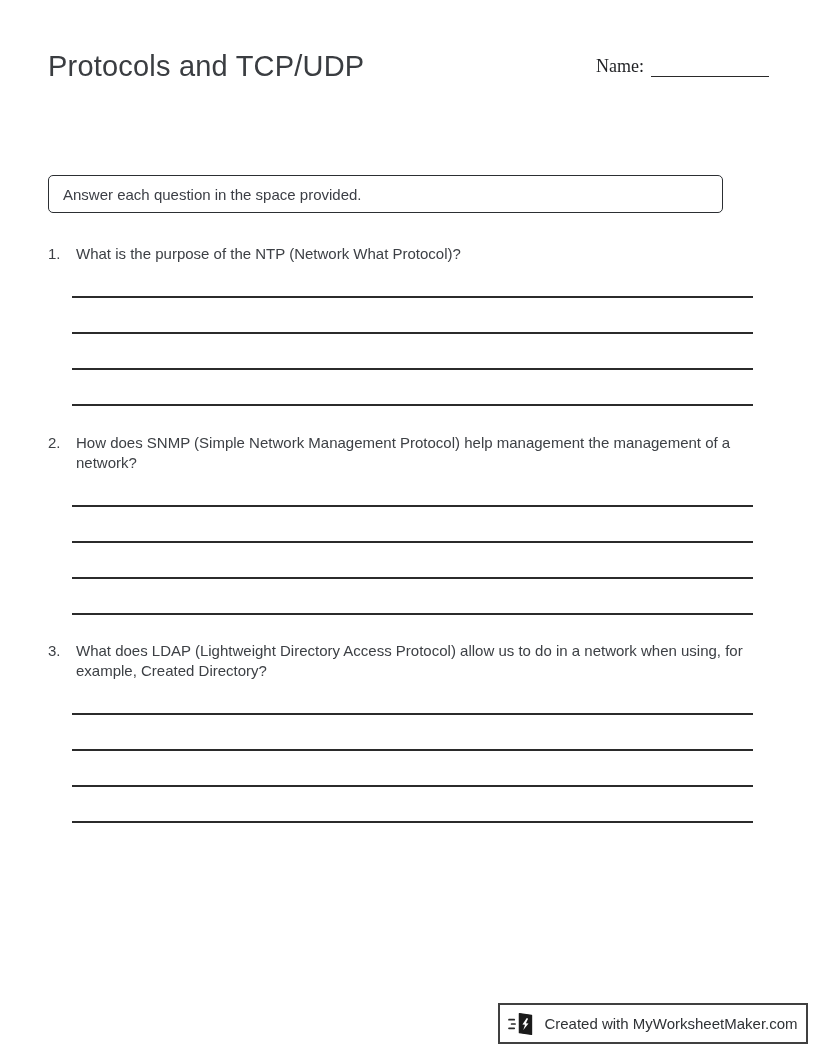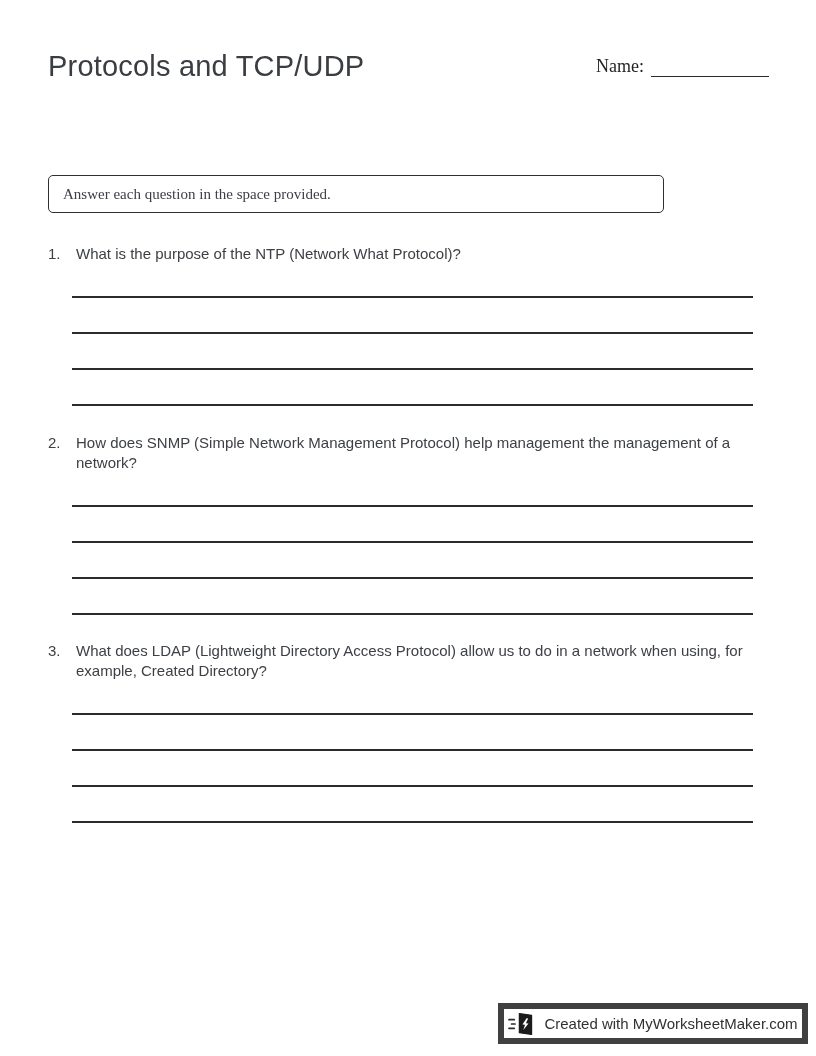--- a/index.html
+++ b/index.html
@@ -22,44 +22,44 @@
     position:absolute; left:590px; top:49px;
     font-family:"Liberation Serif", serif;
     font-size:18px; color:#1f2023;
   }
   .field-row { display:flex; align-items:flex-end; height:28px; margin-bottom:11px; }
   .field-label { width:54px; text-align:right; white-space:nowrap; }
   .field-blank { width:118px; margin-left:7px; border-bottom:1.5px solid #2a2a2a; height:100%; }
 
   
   .instruction-box {
-    position:absolute; left:48px; top:175px; width:616px; height:38px;
+    position:absolute; left:48px; top:175px; width:675px; height:38px;
     box-sizing:border-box; border:1.5px solid #2c2f33; border-radius:5px;
     display:flex; align-items:center; padding-left:14px;
-    font-size:15px; color:#3b3e45;font-family:Liberation Serif, serif;
+    font-size:15px; color:#3b3e45;
   }
 
   
   .question { position:absolute; left:48px; width:719px; }
   .question-1 { top:244px; }
   .question-2 { top:433px; }
   .question-3 { top:641px; }
   .q-row { display:flex; font-size:15px; line-height:20px; color:#3d4045; }
   .q-num { width:28px; flex:none; }
   .q-text { flex:1; padding-right:4px; }
   .answer-lines { margin-left:24px; margin-top:-2px; }
   .answer-line {
     height:36px; width:681px; box-sizing:border-box;
     border-bottom:2px solid #2b2b2b;
   }
 
   
   .footer-box {
     position:absolute; left:498px; top:1003px; width:310px; height:41px;
-    box-sizing:border-box; border:6px solid #404040;
+    box-sizing:border-box; border:2px solid #404040;
     display:flex; align-items:center; justify-content:center; gap:8px;
     font-size:15px; color:#2f3235; background:#fff;
   }
   .footer-logo { width:28px; height:26px; flex:none; display:block; }
 </style>
 </head>
 <body>
 
 <div class="title-block">
   <div>Protocols and TCP/UDP</div>

